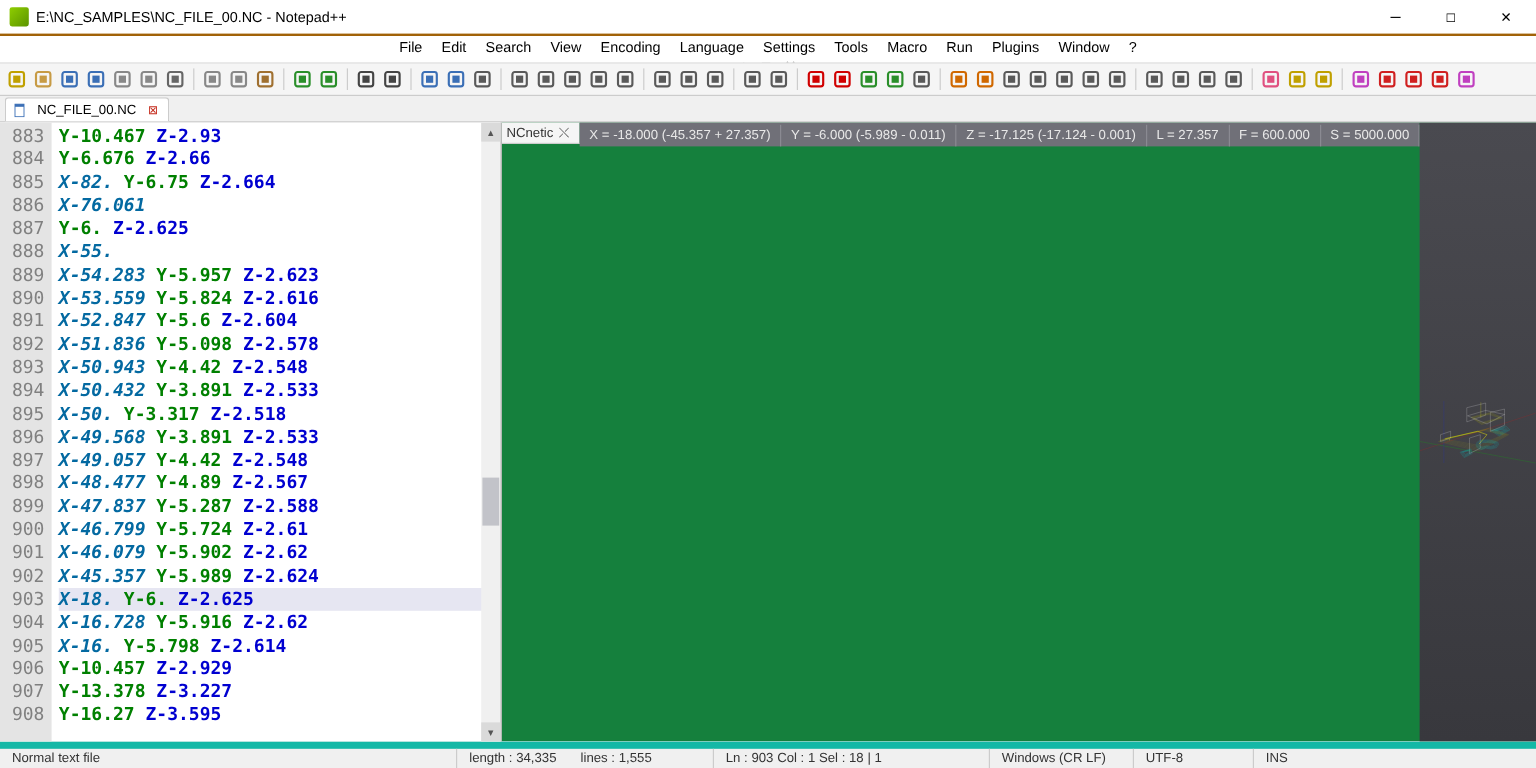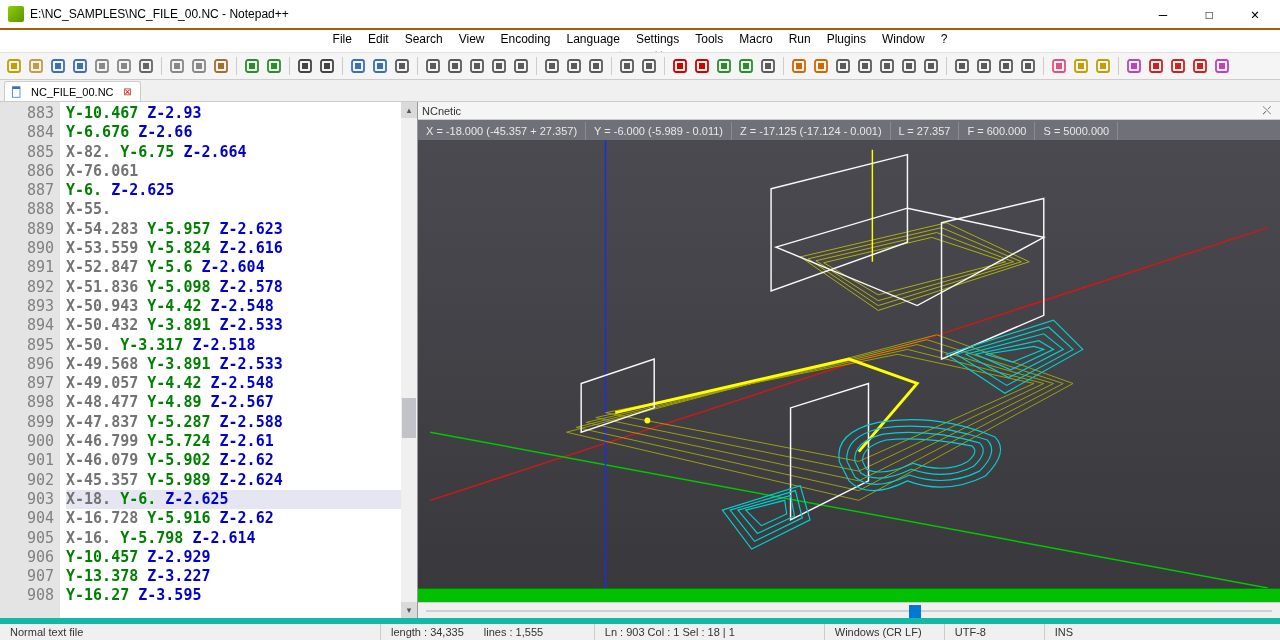--- a/index.html
+++ b/index.html
@@ -16,30 +16,30 @@
 .toolbar { height:28px; background:#f5f5f5; border-top:1px solid #e0e0e0; border-bottom:1px solid #ccc; display:flex; align-items:center; padding:0 4px; gap:2px; overflow:hidden; }
 .tb-btn { width:20px; height:20px; display:flex; align-items:center; justify-content:center; cursor:pointer; border-radius:2px; }
 .tb-btn svg { width:16px; height:16px; }
 .tb-sep { width:1px; height:18px; background:#ccc; margin:0 3px; }
 .tabs { height:22px; background:#f0f0f0; border-bottom:1px solid #ccc; display:flex; align-items:flex-end; padding-left:4px; }
 .tab { height:20px; background:#fff; border:1px solid #ccc; border-bottom:none; padding:2px 6px; display:flex; align-items:center; gap:8px; font-size:11px; border-radius:3px 3px 0 0; }
 .tab .tab-icon { width:12px; height:12px; }
 .tab .tab-close { width:12px; height:12px; display:flex; align-items:center; justify-content:center; color:#c42b1c; font-size:10px; cursor:pointer; }
 .main { flex:1; display:flex; overflow:hidden; }
 .editor { width:418px; display:flex; border-right:1px solid #999; background:#fff; position:relative; }
-.gutter { width:60px; background:#e4e4e4; text-align:right; padding:2px 6px 0 0; color:#808080; font-family:Consolas,monospace; font-size:15px; line-height:19.3px; }
+.gutter { width:43px; background:#e4e4e4; text-align:right; padding:2px 6px 0 0; color:#808080; font-family:Consolas,monospace; font-size:15px; line-height:19.3px; }
 .code { flex:1; font-family:Consolas,monospace; font-size:15px; line-height:19.3px; padding:2px 0 0 6px; white-space:pre; overflow:hidden; }
-.code .x { color:#737373; font-weight:bold; }
+.code .x { color:#0369a1; font-weight:bold;font-style:italic; }
 .code .y { color:#008000; font-weight:bold; }
 .code .z { color:#0000d0; font-weight:bold; }
 .code .hl { background:#e6e6f2; }
 .editor-scroll { position:absolute; right:0; top:0; bottom:0; width:16px; background:#f0f0f0; display:flex; flex-direction:column; align-items:center; }
 .editor-scroll .arrow { width:16px; height:16px; background:#dadada; display:flex; align-items:center; justify-content:center; font-size:9px; color:#555; }
 .editor-scroll .thumb { width:14px; height:40px; background:#c2c3c9; margin-top:280px; }
-.viewer { flex:1; display:flex; flex-direction:column; background:#7f1d1d; }
+.viewer { flex:1; display:flex; flex-direction:row; background:#15803d; }
 .viewer-header { height:18px; background:#f5f5f5; border-bottom:1px solid #ccc; display:flex; align-items:center; padding:0 4px; font-size:11px; color:#333; }
 .viewer-header .spacer { flex:1; }
 .viewer-header .vmax { width:18px; text-align:center; cursor:pointer; }
 .coordbar { height:20px; background:#707078; display:flex; align-items:flex-end; }
 .coordbar > div { border-right:1px solid #8a8a92; padding:3px 8px; font-size:11px; color:#e8e8e8; }
 .canvas { flex:1; background:linear-gradient(#4a4a50,#38383d); position:relative; overflow:hidden; }
 .progress { height:14px; background:#00c000; border-top:1px solid #008000; }
 .slider-track { height:16px; background:#f0f0f0; border-top:1px solid #ccc; position:relative; }
 .slider-track::before { content:""; position:absolute; left:8px; right:8px; top:7px; height:2px; background:#d0d0d0; }
 .slider-thumb { position:absolute; top:2px; left:57%; width:12px; height:16px; background:#0078d4; border-radius:0 0 3px 3px; }

